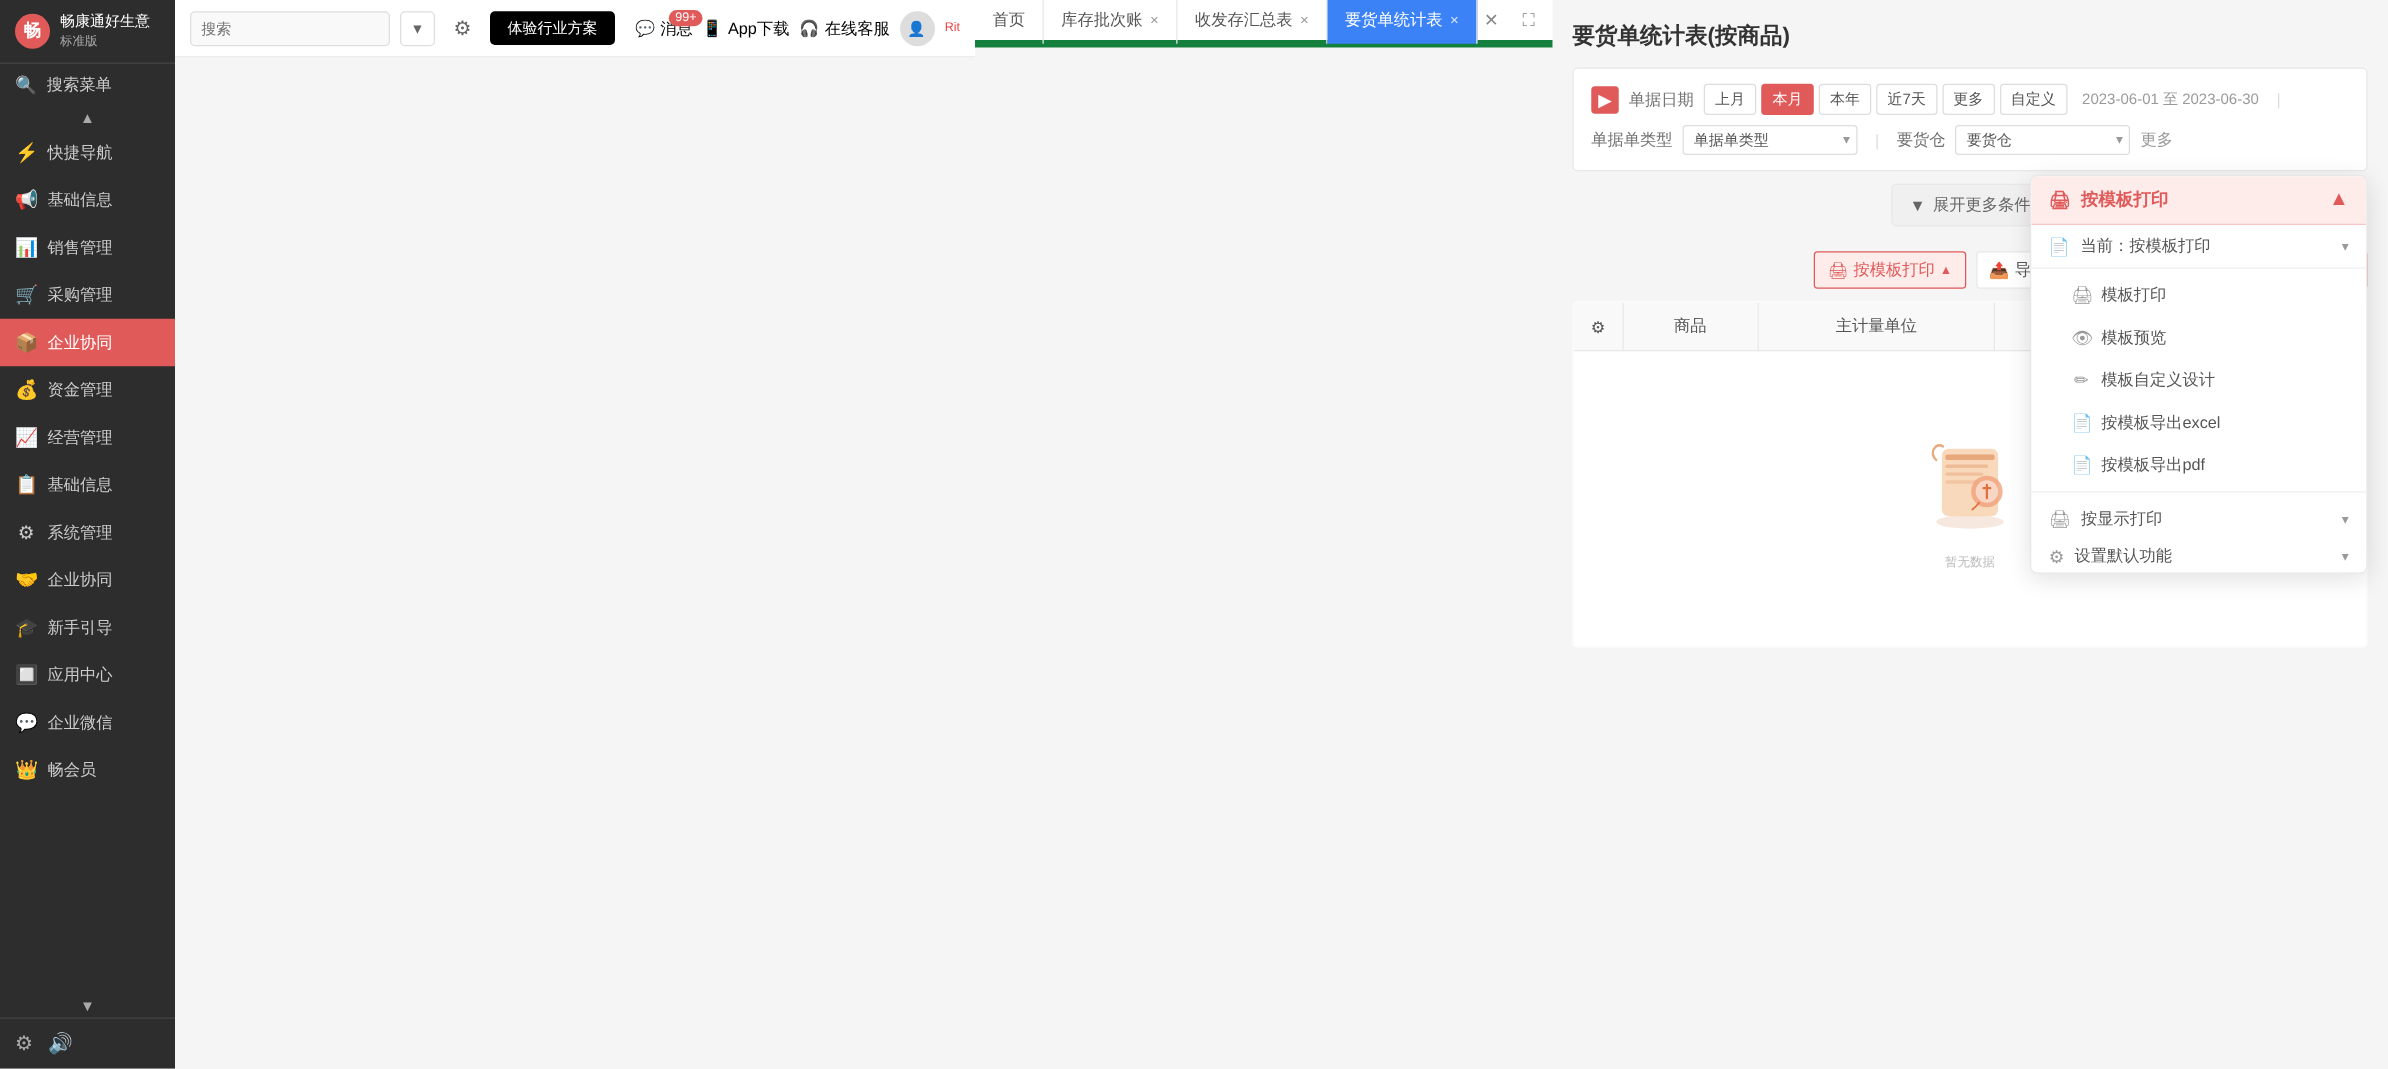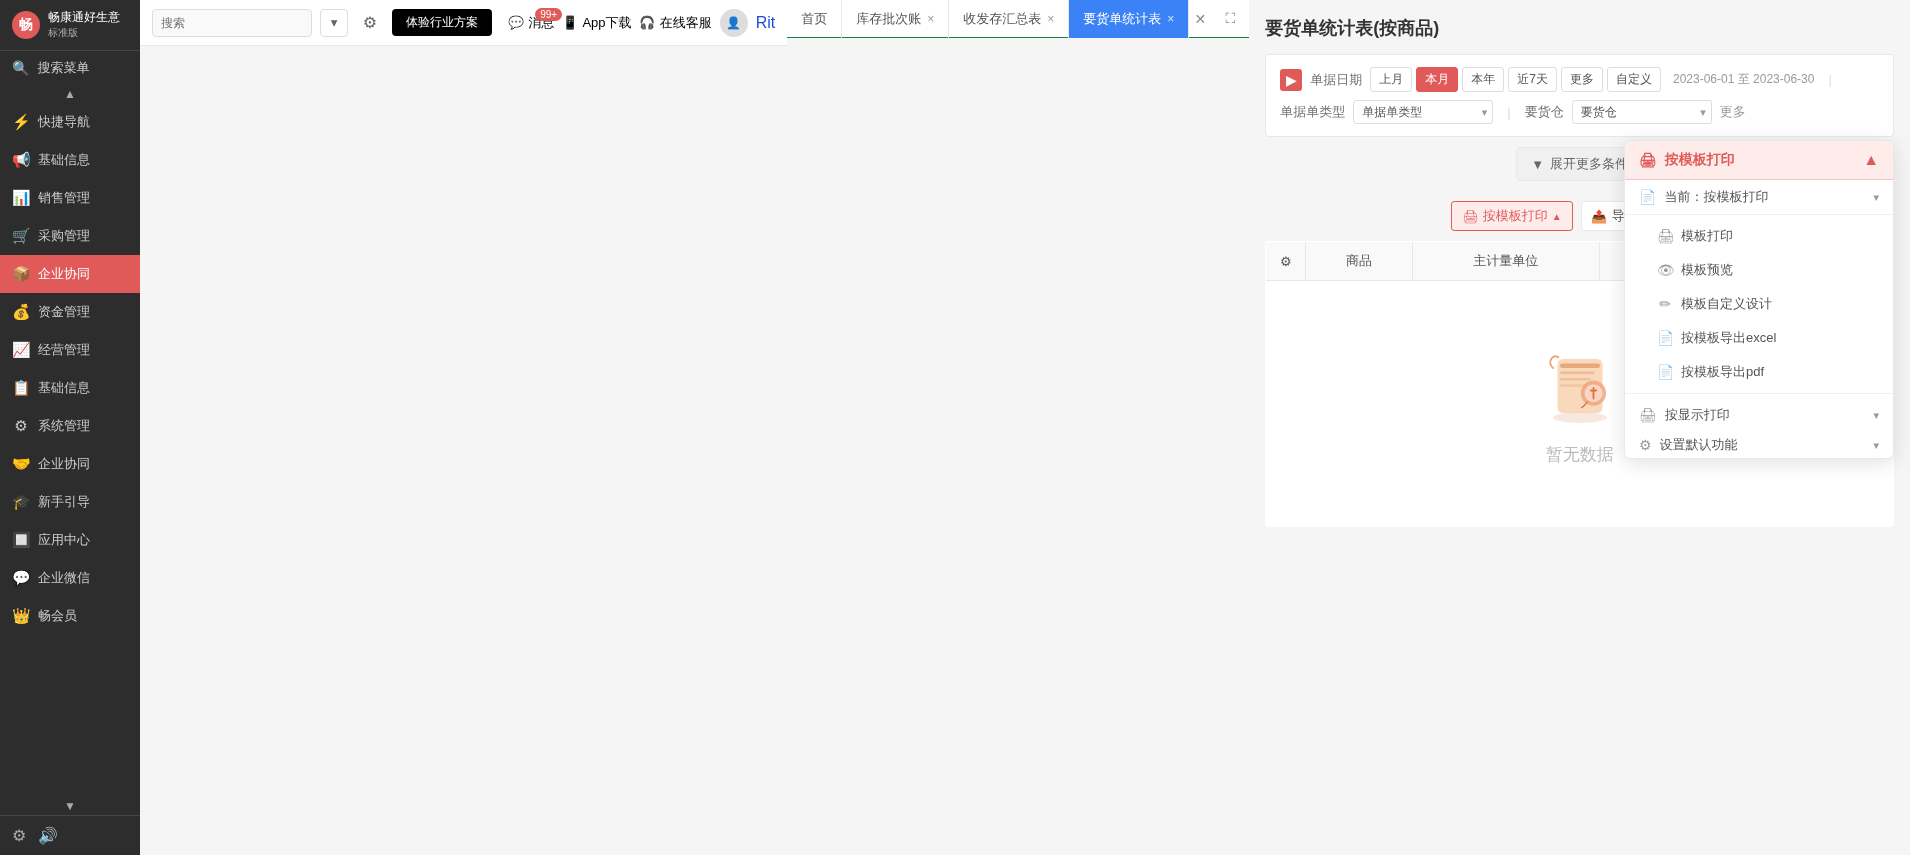--- a/index.html
+++ b/index.html
@@ -163,30 +163,30 @@
       width: 28px;
       height: 28px;
       border-radius: 50%;
       background: #ddd;
       display: flex;
       align-items: center;
       justify-content: center;
       font-size: 12px;
       cursor: pointer;
     }
-    .header-username { font-size: 16px; color: #1d4ed8; cursor: pointer; }
+    .header-username { font-size: 10px; color: #ef4444; cursor: pointer; }
 
     
     .tabs-bar {
       background: #fff;
       height: 38px;
       display: flex;
       align-items: center;
       padding: 0 0 0 0;
-      border-bottom: 1px solid #15803d;
+      border-bottom: 6px solid #15803d;
       gap: 0;
       justify-content: space-between;
     }
     .tab {
       height: 38px;
       padding: 0 14px;
       display: flex;
       align-items: center;
       gap: 6px;
       font-size: 13px;
@@ -373,21 +373,21 @@
       align-items: center;
       justify-content: center;
       padding: 60px 0;
       color: #999;
     }
     .empty-icon {
       width: 90px;
       height: 90px;
       margin-bottom: 12px;
     }
-    .empty-text { font-size: 17px; color: #bbb; }
+    .empty-text { font-size: 10px; color: #bbb; }
 
     
     .print-dropdown {
       position: absolute;
       top: 140px;
       right: 16px;
       width: 270px;
       background: #fff;
       border: 1px solid #e8e8e8;
       border-radius: 6px;

